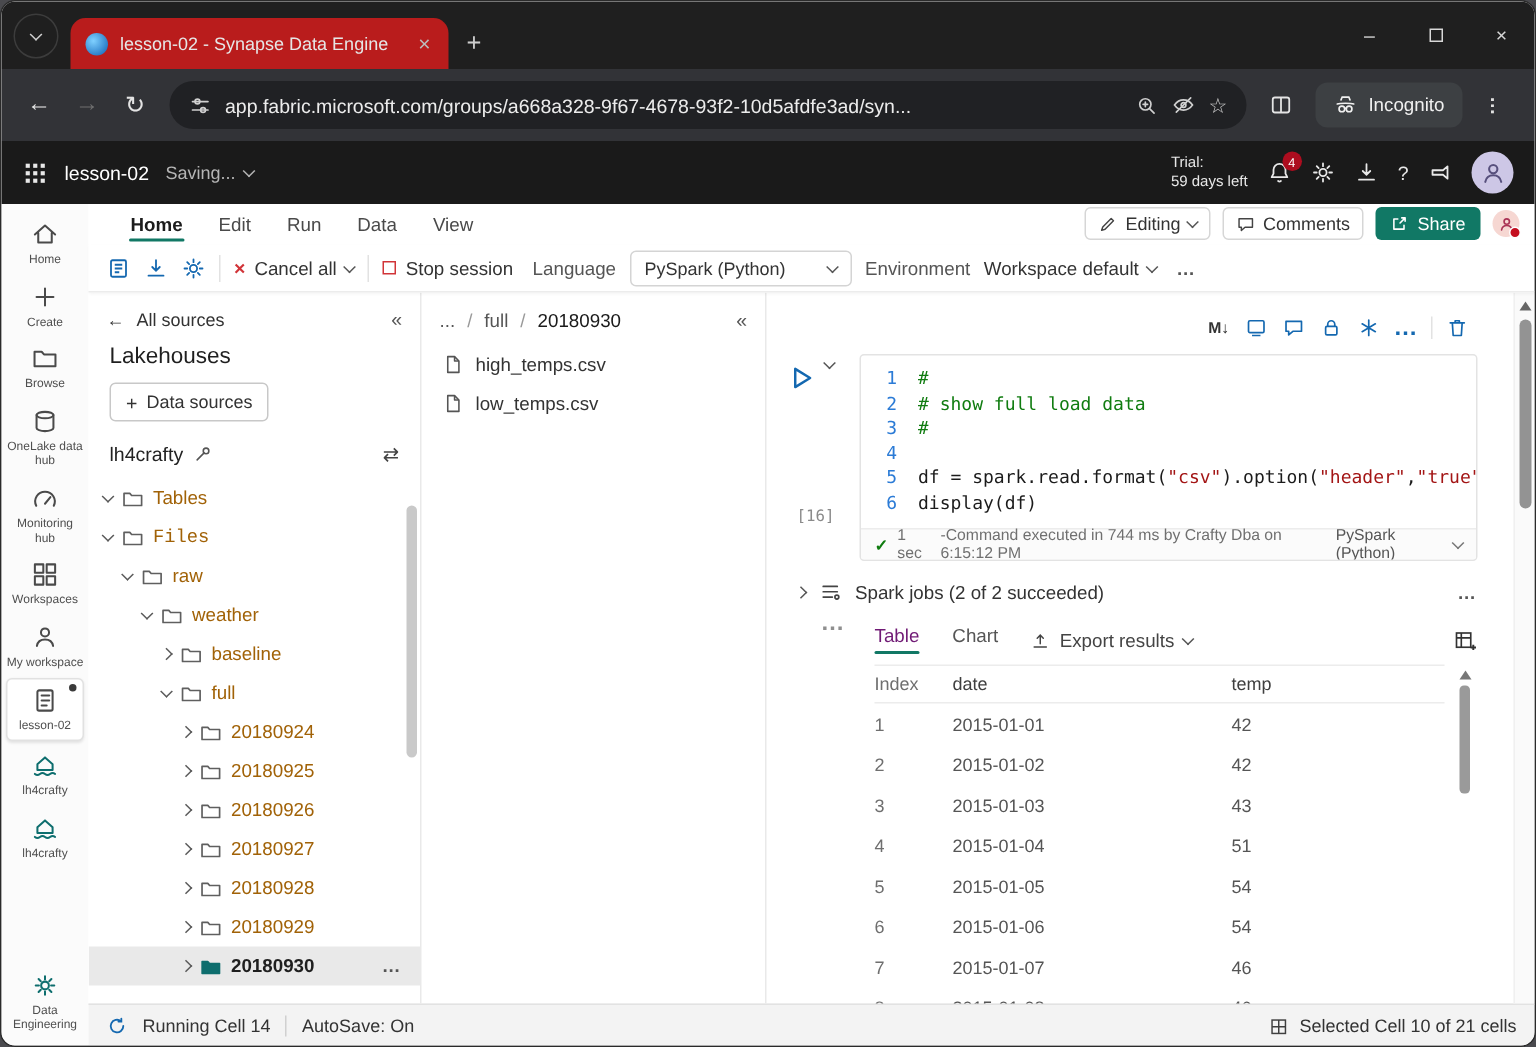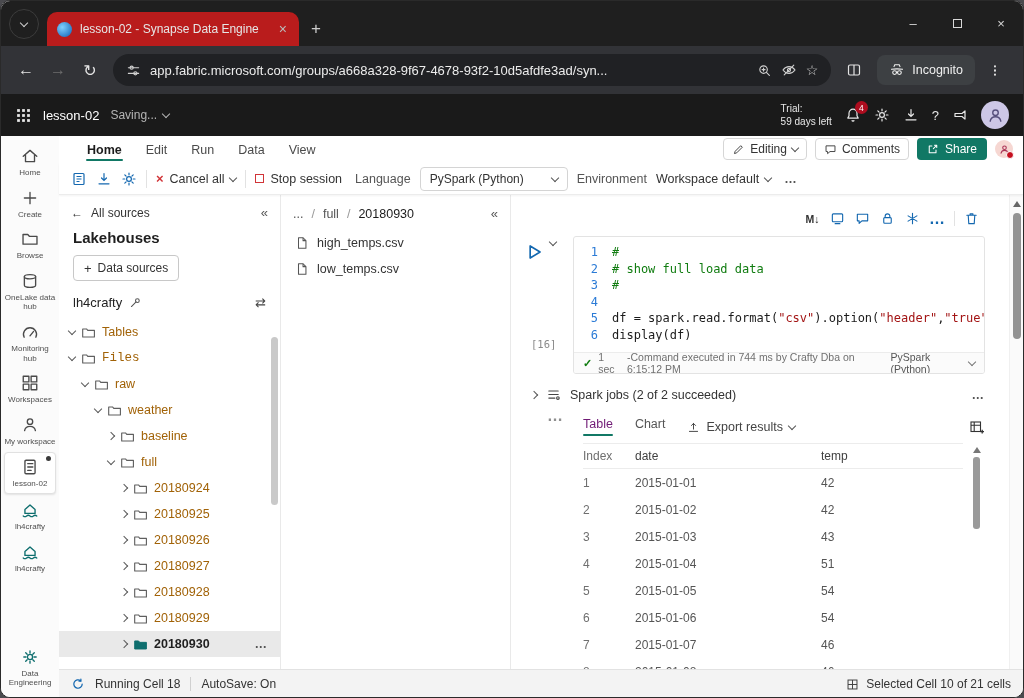--- a/index.html
+++ b/index.html
@@ -66,21 +66,21 @@
 .stop-sq{width:9px;height:9px;border:1.6px solid #d13438;display:inline-block}
 .dd{height:24px;border:1px solid #d4d4d4;border-radius:4px;display:flex;align-items:center;gap:10px;padding:0 9px;font-size:12px;color:#333;justify-content:space-between}
 .lbl{color:#555}
 .flex-g{display:flex;align-items:center;gap:6px}
 .more-h{color:#555;letter-spacing:1px;font-weight:700}
 
 .content{flex:1;display:flex;min-height:0;background:#fff}
 .explorer{width:222px;border-right:1px solid #e9e9e9;display:flex;flex-direction:column;position:relative;flex:none;overflow:hidden}
 .exp-header{display:flex;align-items:center;gap:8px;padding:10px 12px 6px;font-size:12px;color:#333}
 .guil{margin-left:auto;color:#555;font-size:13px}
-.exp-title{font-size:15px;font-weight:700;color:#1f1f1f;padding:3px 14px 9px}
+.exp-title{font-size:15px;font-weight:400;color:#1f1f1f;padding:3px 14px 9px}
 .ds-btn{margin:0 14px 9px;height:26px;border:1px solid #c8c8c8;border-radius:4px;display:inline-flex;align-items:center;gap:6px;padding:0 10px;font-size:12px;color:#333;width:max-content}
 .lh-row{display:flex;align-items:center;gap:7px;padding:5px 14px 4px;font-size:13px;color:#222}
 .swap{margin-left:auto;color:#444;font-size:13px}
 .tree{flex:1;overflow:hidden;margin-top:5px}
 .trow{height:26px;display:flex;align-items:center;gap:6px;padding-right:12px;font-size:12.5px;color:#a16207}
 .trow .chev{color:#5a5a5a}
 .trow.sel{background:#e9e9e9;font-weight:700;color:#1f1f1f}
 .fold{color:#5f5f5f;display:flex}
 .trow.sel .fold{color:#0e6e6e}
 .more-dots{margin-left:auto;color:#555;letter-spacing:1px}
@@ -821,21 +821,21 @@
         </div>
       </div>
 
       <div class="statusbar">
         <span class="run-icon">
           <svg width="14" height="14" viewBox="0 0 16 16" fill="none" stroke="currentColor" stroke-width="1.4" stroke-linecap="round">
               <path d="M12.8 8A4.8 4.8 0 1 1 11 4.3"></path>
               <path d="M11.3 2.4v2.2H9.1"></path>
             </svg>
         </span>
-        <span>Running Cell 18</span>
+        <span>Running Cell 14</span>
         <span class="sb-sep"></span>
         <span>AutoSave: On</span>
         <span class="sb-right">
           <span class="sb-icon">
             <svg width="13" height="13" viewBox="0 0 16 16" fill="none" stroke="currentColor" stroke-width="1.2">
                 <rect x="2.5" y="2.5" width="11" height="11"></rect>
                 <path d="M2.5 8h11M8 2.5v11"></path>
               </svg>
           </span>
           <span>Selected Cell 10 of 21 cells</span>

